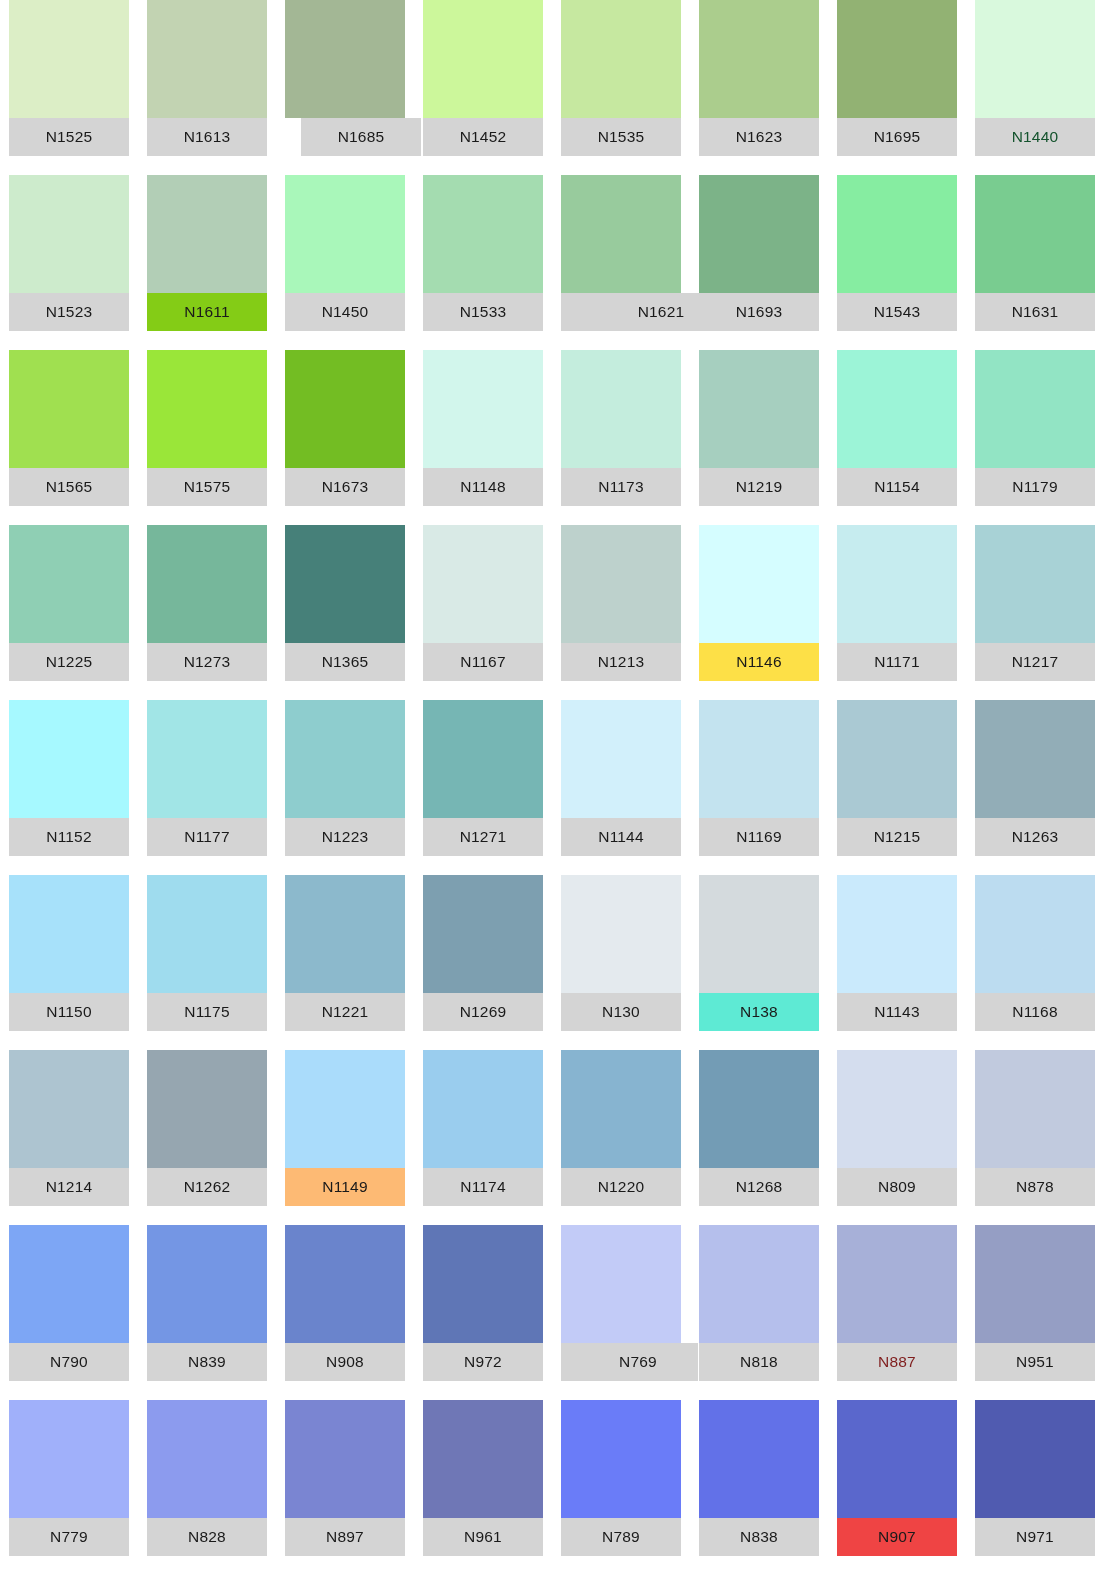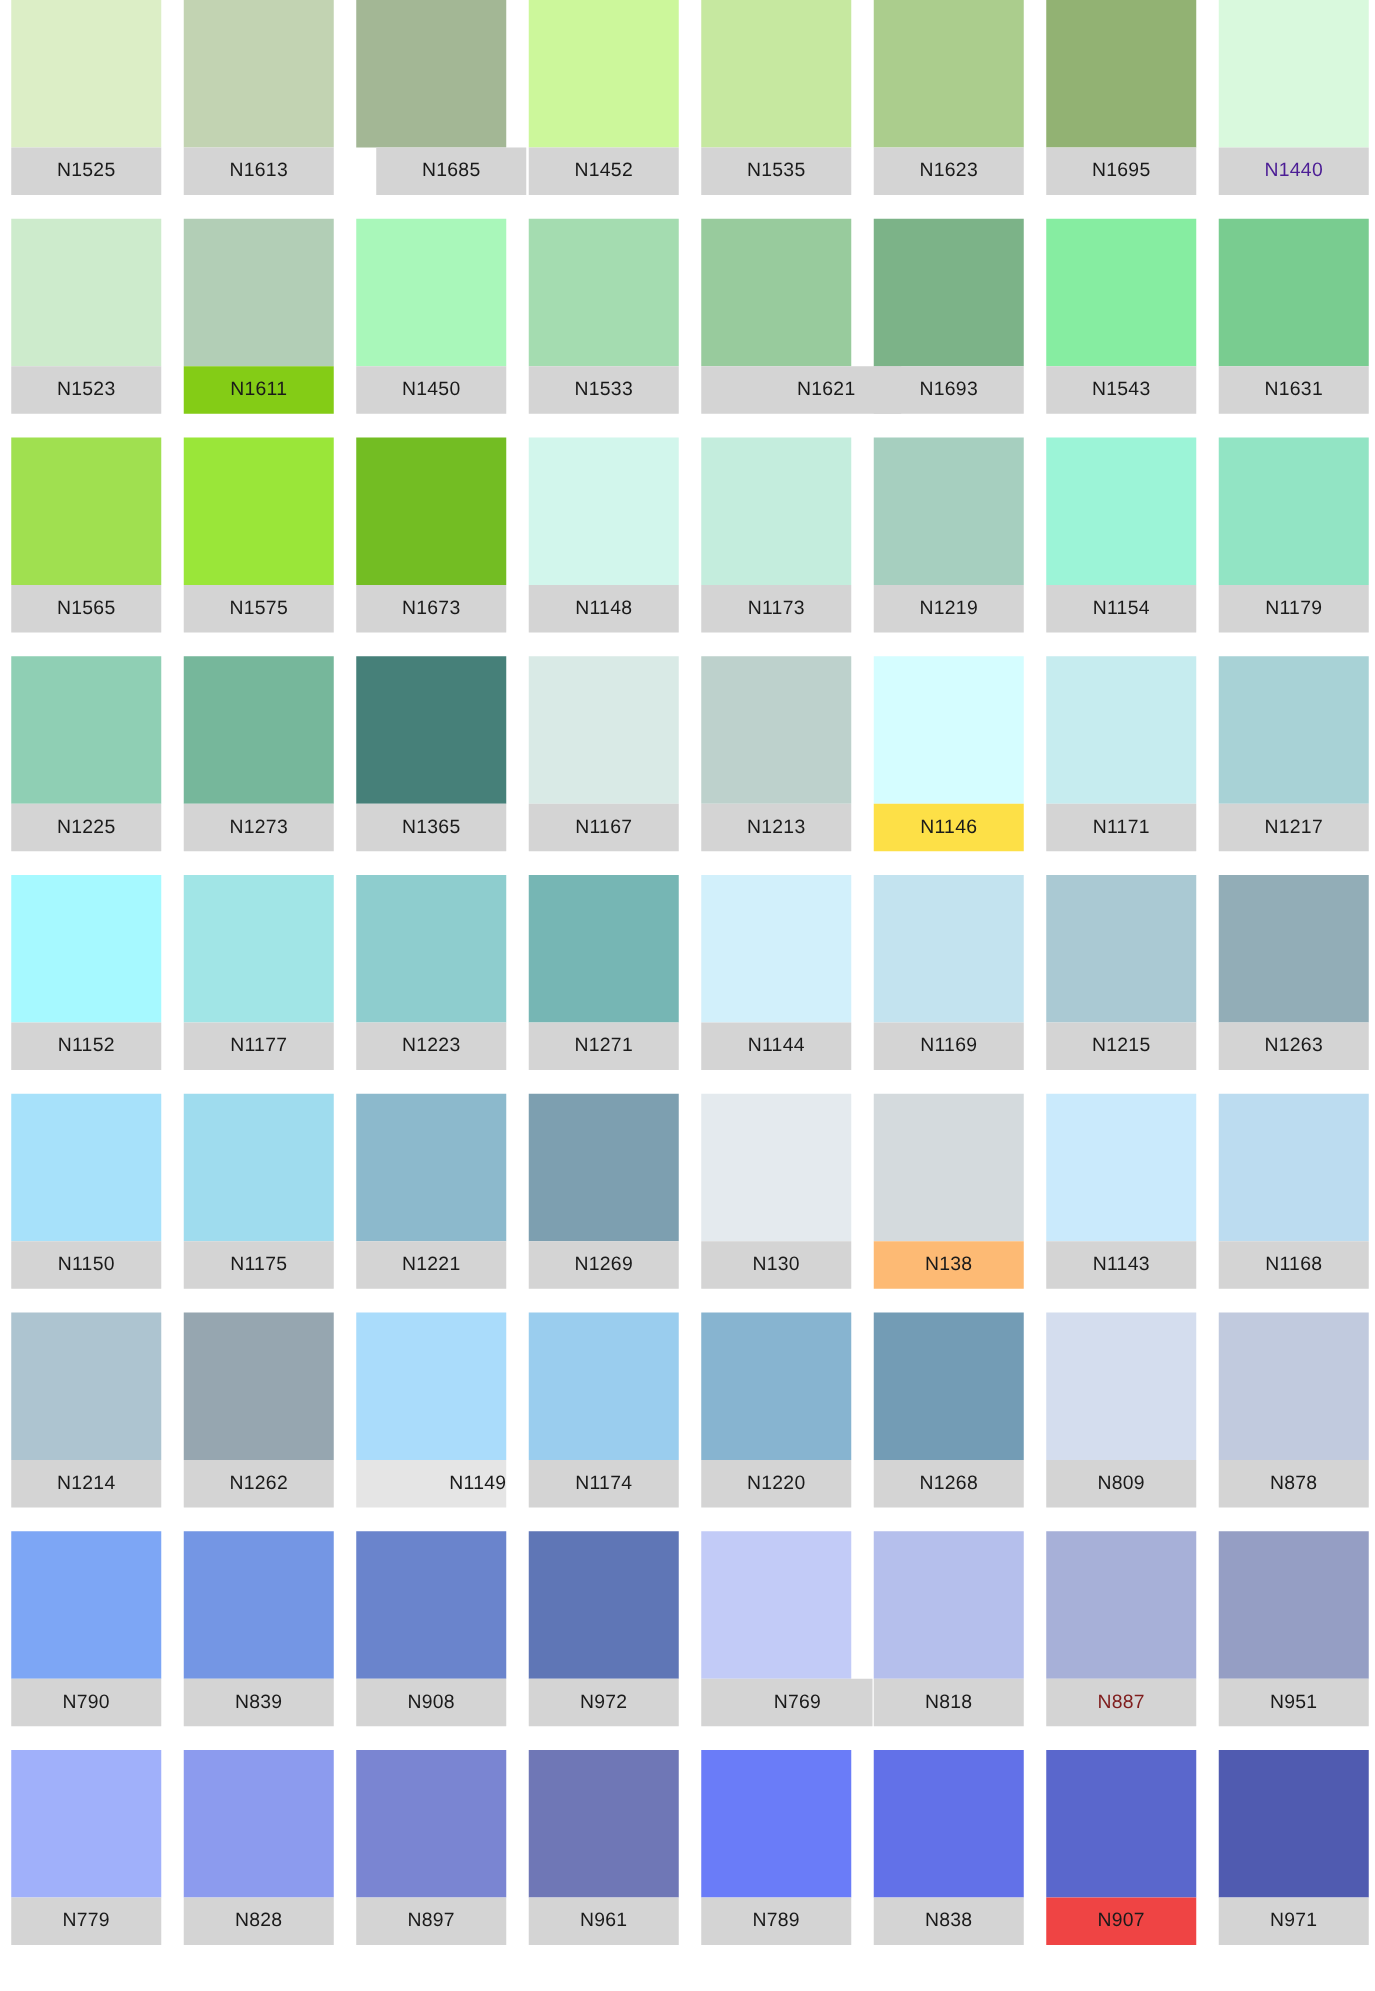--- a/index.html
+++ b/index.html
@@ -82,21 +82,21 @@
     <div class="swatch-cell row-first">
       <div class="swatch-color" style="background: rgb(171, 205, 141);"></div>
       <div class="swatch-label" style="background: rgb(212, 212, 212); color: rgb(26, 26, 26);">N1623</div>
     </div>
     <div class="swatch-cell row-first">
       <div class="swatch-color" style="background: rgb(146, 178, 115);"></div>
       <div class="swatch-label" style="background: rgb(212, 212, 212); color: rgb(26, 26, 26);">N1695</div>
     </div>
     <div class="swatch-cell row-first">
       <div class="swatch-color" style="background: rgb(217, 249, 221);"></div>
-      <div class="swatch-label" style="background: rgb(212, 212, 212); color: #4c1d95;">N1440</div>
+      <div class="swatch-label" style="background: rgb(212, 212, 212); color: #14532d;">N1440</div>
     </div>
     <div class="swatch-cell">
       <div class="swatch-color" style="background: rgb(205, 235, 204);"></div>
       <div class="swatch-label" style="background: rgb(212, 212, 212); color: rgb(26, 26, 26);">N1523</div>
     </div>
     <div class="swatch-cell">
       <div class="swatch-color" style="background: rgb(178, 206, 182);"></div>
       <div class="swatch-label" style="background: #84cc16; color: rgb(26, 26, 26);">N1611</div>
     </div>
     <div class="swatch-cell">
@@ -234,41 +234,41 @@
     <div class="swatch-cell">
       <div class="swatch-color" style="background: rgb(125, 159, 176);"></div>
       <div class="swatch-label" style="background: rgb(212, 212, 212); color: rgb(26, 26, 26);">N1269</div>
     </div>
     <div class="swatch-cell">
       <div class="swatch-color" style="background: rgb(228, 234, 238);"></div>
       <div class="swatch-label" style="background: rgb(212, 212, 212); color: rgb(26, 26, 26);">N130</div>
     </div>
     <div class="swatch-cell">
       <div class="swatch-color" style="background: rgb(212, 218, 221);"></div>
-      <div class="swatch-label" style="background: #fdba74; color: rgb(26, 26, 26);">N138</div>
+      <div class="swatch-label" style="background: #5eead4; color: rgb(26, 26, 26);">N138</div>
     </div>
     <div class="swatch-cell">
       <div class="swatch-color" style="background: rgb(202, 234, 252);"></div>
       <div class="swatch-label" style="background: rgb(212, 212, 212); color: rgb(26, 26, 26);">N1143</div>
     </div>
     <div class="swatch-cell">
       <div class="swatch-color" style="background: rgb(188, 220, 240);"></div>
       <div class="swatch-label" style="background: rgb(212, 212, 212); color: rgb(26, 26, 26);">N1168</div>
     </div>
     <div class="swatch-cell">
       <div class="swatch-color" style="background: rgb(173, 196, 208);"></div>
       <div class="swatch-label" style="background: rgb(212, 212, 212); color: rgb(26, 26, 26);">N1214</div>
     </div>
     <div class="swatch-cell">
       <div class="swatch-color" style="background: rgb(150, 166, 176);"></div>
       <div class="swatch-label" style="background: rgb(212, 212, 212); color: rgb(26, 26, 26);">N1262</div>
     </div>
     <div class="swatch-cell">
       <div class="swatch-color" style="background: rgb(170, 220, 251);"></div>
-      <div class="swatch-label" style="background: #e5e5e5; color: rgb(26, 26, 26); text-align: right;">N1149</div>
+      <div class="swatch-label" style="background: #fdba74; color: rgb(26, 26, 26);">N1149</div>
     </div>
     <div class="swatch-cell">
       <div class="swatch-color" style="background: rgb(154, 205, 238);"></div>
       <div class="swatch-label" style="background: rgb(212, 212, 212); color: rgb(26, 26, 26);">N1174</div>
     </div>
     <div class="swatch-cell">
       <div class="swatch-color" style="background: rgb(135, 180, 208);"></div>
       <div class="swatch-label" style="background: rgb(212, 212, 212); color: rgb(26, 26, 26);">N1220</div>
     </div>
     <div class="swatch-cell">

